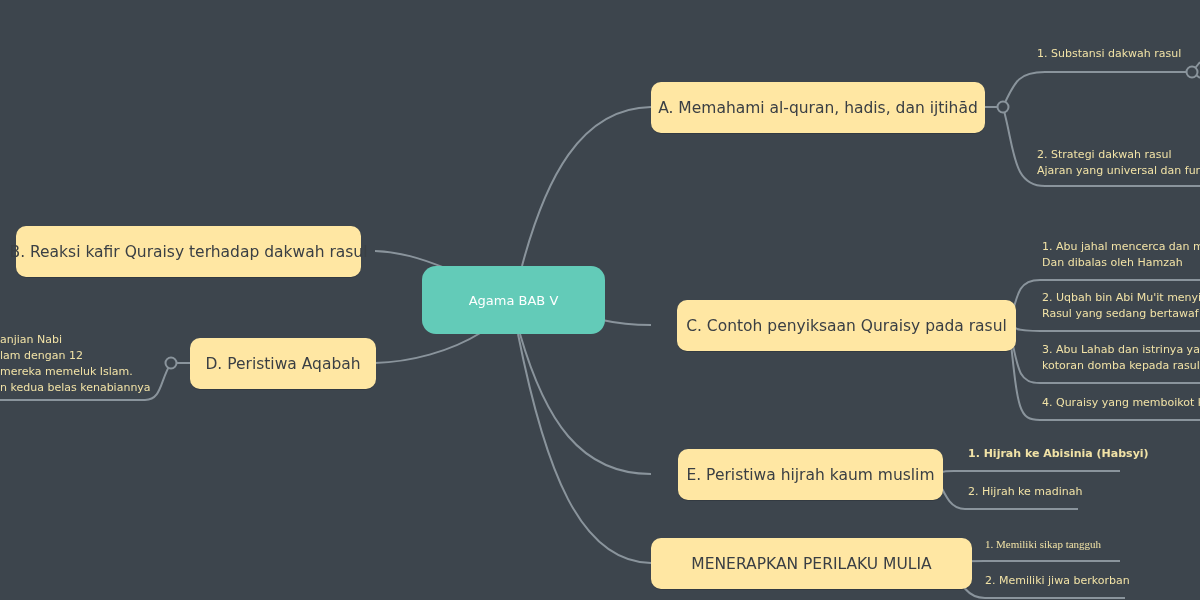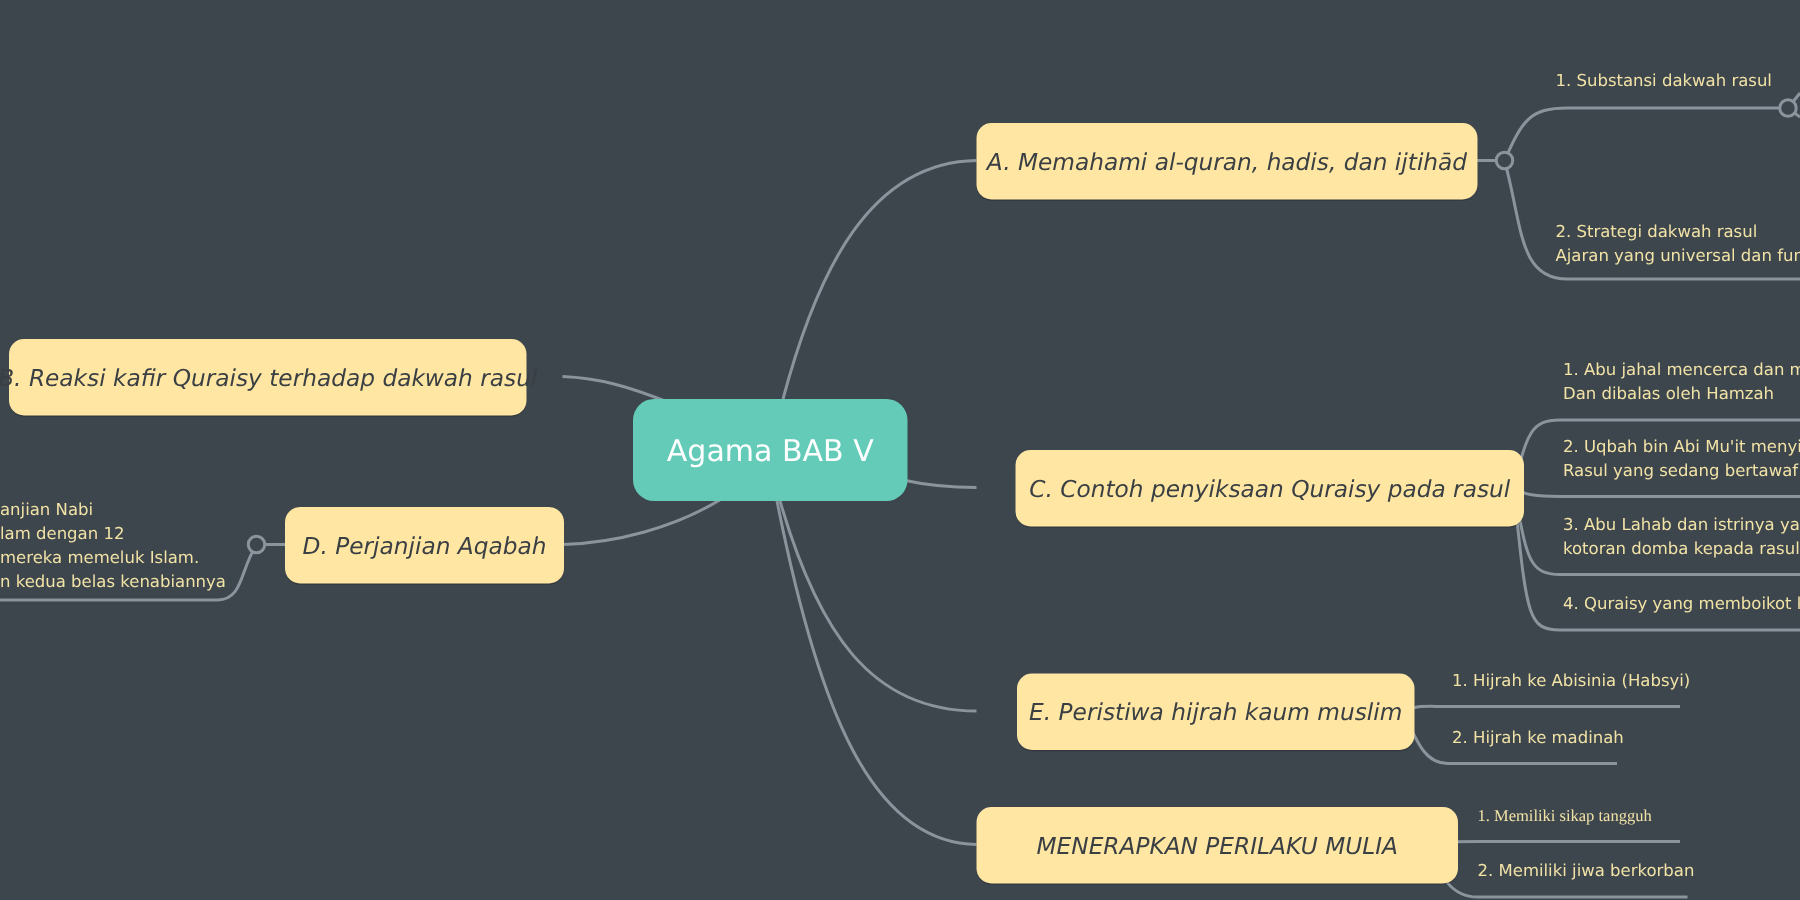--- a/index.html
+++ b/index.html
@@ -13,28 +13,27 @@
   svg.links path { fill: none; stroke: #8a949c; stroke-width: 2; }
   svg.links circle { fill: #3d454d; stroke: #8a949c; stroke-width: 2; }
 
   .node {
     position: absolute; box-sizing: border-box;
     background: #ffe7a3; color: #3a3f44;
     border-radius: 10px;
     display: flex; align-items: center; justify-content: center;
     font-size: 15.5px; white-space: nowrap;
     box-shadow: 0 1px 0 rgba(0,0,0,0.15);
-    font-style: italic;
   }
   .root {
     position: absolute; box-sizing: border-box;
     background: #63cbb8; color: #ffffff;
     border-radius: 14px;
     display: flex; align-items: center; justify-content: center;
-    font-size: 20px; white-space: nowrap;
+    font-size: 13px; white-space: nowrap;
   }
   .leaf {
     position: absolute; color: #f1e2a6;
     font-size: 11px; line-height: 16px; white-space: nowrap;
   }
   .leaf span { display: block; }
 </style>
 </head>
 <body>
 
@@ -74,25 +73,25 @@
   <path d="M931 563 L 952 563"></path>
   <path d="M952 563 C 960 561, 965 561, 985 561 L 1120 561"></path>
   <path d="M952 563 C 960 585, 968 598, 985 598 L 1125 598"></path>
   <circle cx="952" cy="563" r="5.5"></circle>
 </svg>
 
 <div class="root" style="left:422px; top:266px; width:183px; height:68px;">Agama BAB V</div>
 
 <div class="node" style="left:651px; top:82px; width:334px; height:51px;">A. Memahami al-quran, hadis, dan ijtihād</div>
 
-<div class="node" style="left:6px; top:226px; width:345px; height:51px;">B. Reaksi kafir Quraisy terhadap dakwah rasul</div>
+<div class="node" style="left:16px; top:226px; width:345px; height:51px;">B. Reaksi kafir Quraisy terhadap dakwah rasul</div>
 
 <div class="node" style="left:677px; top:300px; width:339px; height:51px;">C. Contoh penyiksaan Quraisy pada rasul</div>
 
-<div class="node" style="left:190px; top:338px; width:186px; height:51px;">D. Perjanjian Aqabah</div>
+<div class="node" style="left:190px; top:338px; width:186px; height:51px;">D. Peristiwa Aqabah</div>
 
 <div class="node" style="left:678px; top:449px; width:265px; height:51px;">E. Peristiwa hijrah kaum muslim</div>
 
 <div class="node" style="left:651px; top:538px; width:321px; height:51px;">MENERAPKAN PERILAKU MULIA</div>
 
 <div class="leaf" style="left:1037px; top:46px;">
   <span>1. Substansi dakwah rasul</span>
 </div>
 <div class="leaf" style="left:1037px; top:147px;">
   <span>2. Strategi dakwah rasul</span>
@@ -115,21 +114,21 @@
   <span>4. Quraisy yang  memboikot ka</span>
 </div>
 
 <div class="leaf" style="left:0px; top:332px;">
   <span>anjian Nabi</span>
   <span>lam dengan 12</span>
   <span>mereka memeluk Islam.</span>
   <span>n kedua belas kenabiannya</span>
 </div>
 
-<div class="leaf" style="left:968px; top:446px;">
+<div class="leaf" style="left:968px; top:446px;font-weight:bold;">
   <span>1. Hijrah ke Abisinia (Habsyi)</span>
 </div>
 <div class="leaf" style="left:968px; top:484px;">
   <span>2. Hijrah ke madinah</span>
 </div>
 
 <div class="leaf" style="left:985px; top:536px;font-family:Liberation Serif, serif;">
   <span>1. Memiliki sikap tangguh</span>
 </div>
 <div class="leaf" style="left:985px; top:573px;">

